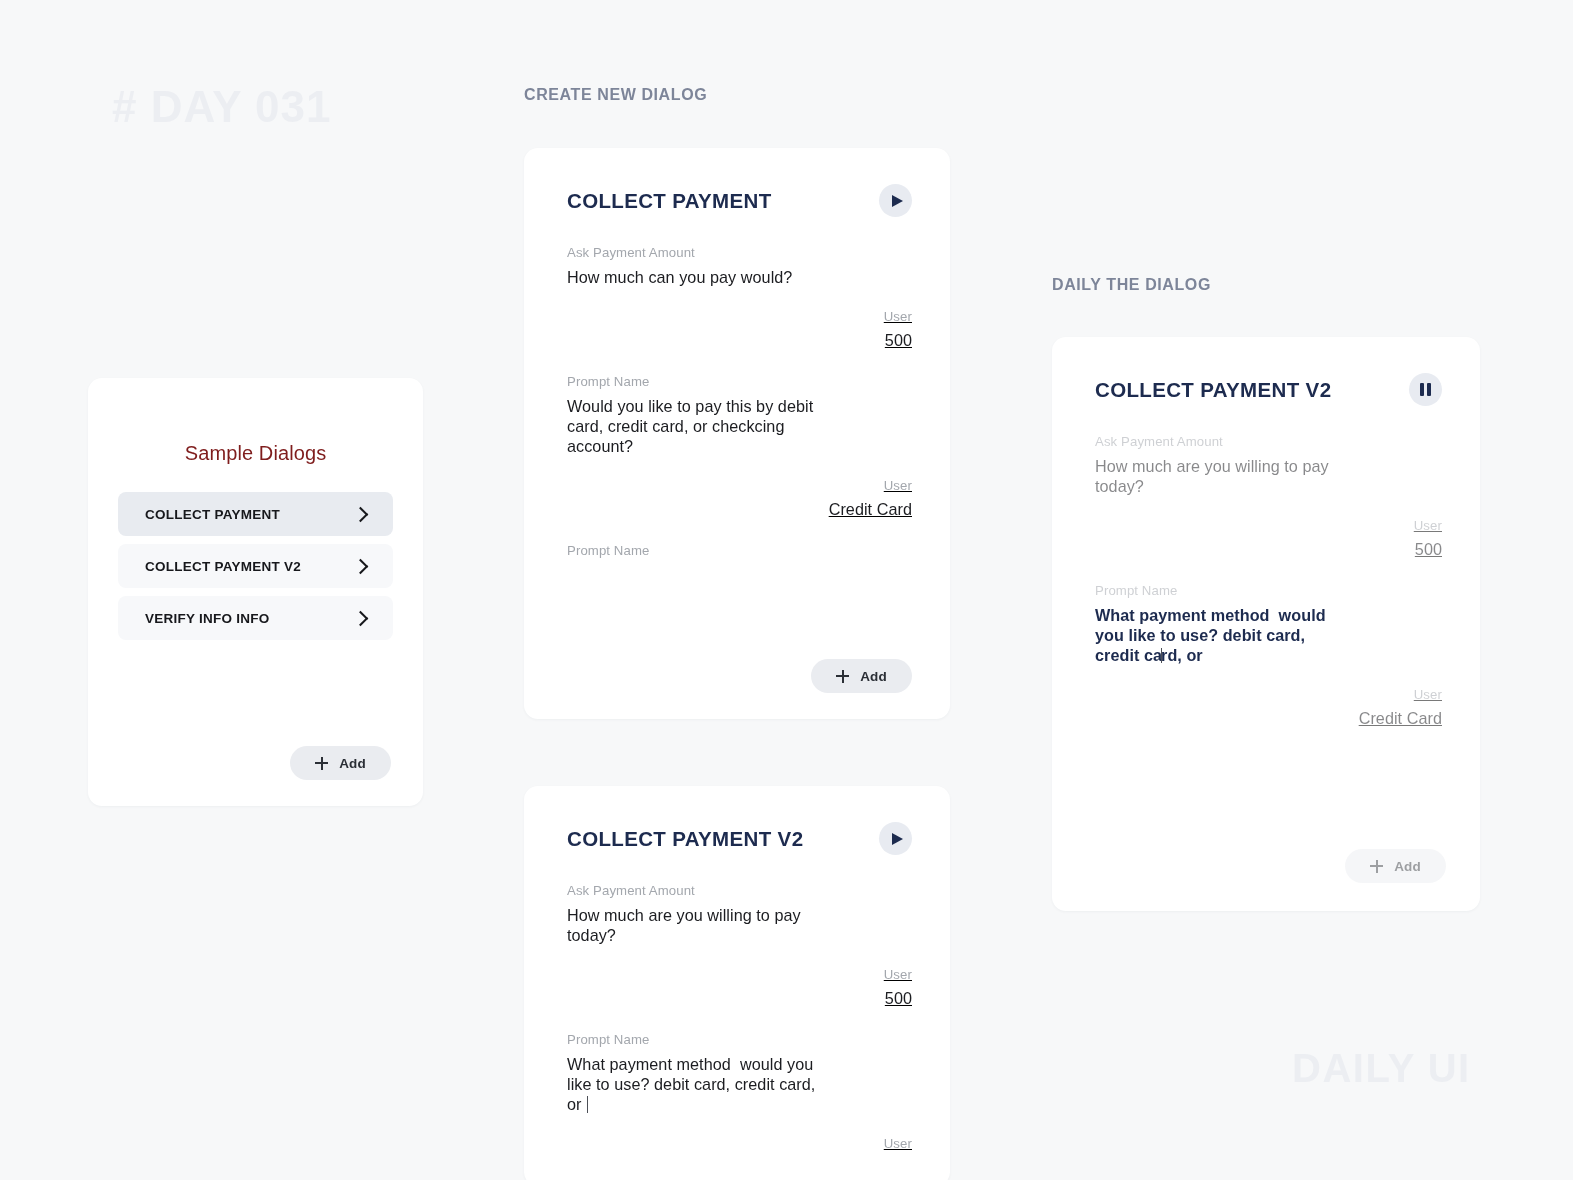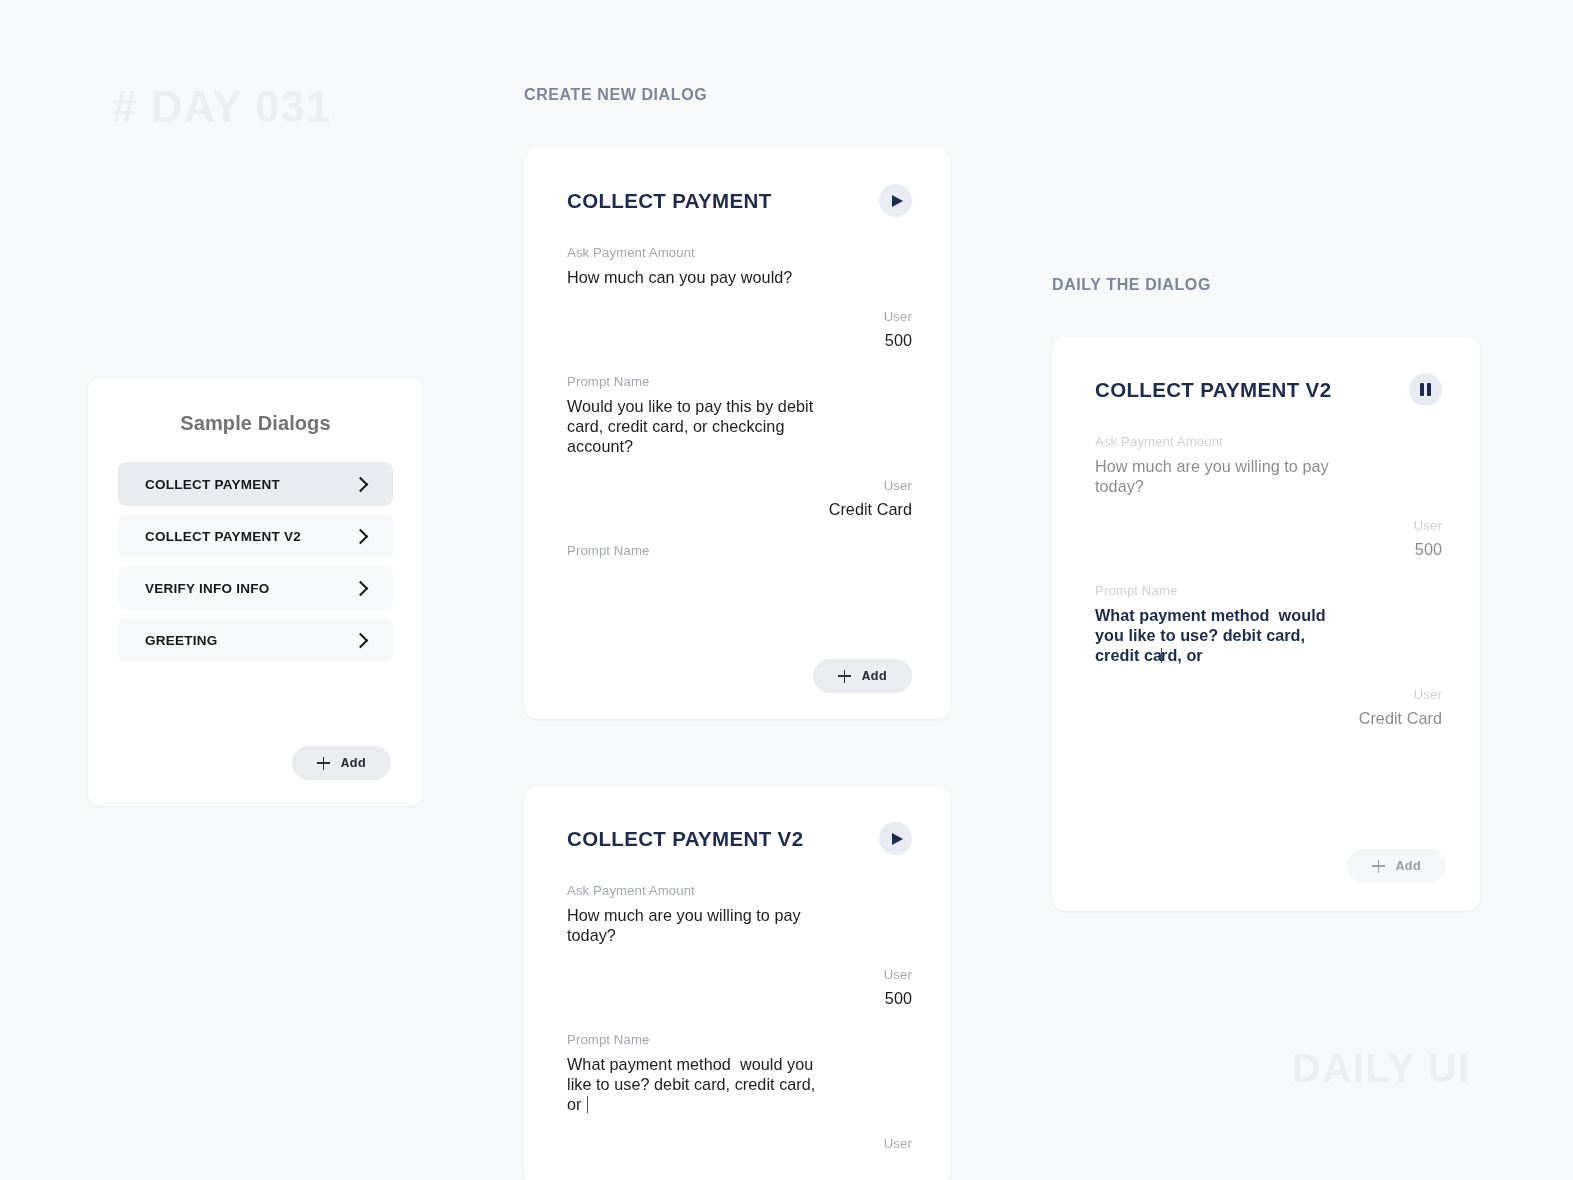--- a/index.html
+++ b/index.html
@@ -65,24 +65,25 @@
     top: 378px;
     width: 335px;
     height: 428px;
     padding: 34px 30px 0 30px;
     display: flex;
     flex-direction: column;
   }
   .sidebar-title {
     text-align: center;
     font-size: 20px;
-    font-weight: 700;
-    color: #737373;
+    font-weight: 400;
+    color: #7f1d1d;
     letter-spacing: 0.1px;
     margin-bottom: 27px;
+    margin-top: 30px;
   }
   .sidebar-list {
     display: flex;
     flex-direction: column;
     gap: 8px;
   }
   .sidebar-item {
     height: 44px;
     border-radius: 8px;
     background: #f7f8fa;
@@ -119,21 +120,21 @@
   .add-pill {
     display: inline-flex;
     align-items: center;
     gap: 11px;
     background: #eaecf0;
     border-radius: 22px;
     height: 34px;
     padding: 0 25px;
     cursor: pointer;
     border: none;
-    font-family: Liberation Mono, monospace;
+    font-family: Liberation Sans, sans-serif;
   }
   .add-pill .plus {
     position: relative;
     width: 13px;
     height: 13px;
     flex: none;
   }
   .add-pill .plus::before,
   .add-pill .plus::after {
     content: "";
@@ -191,21 +192,21 @@
     display: block;
     width: 3.8px;
     height: 12.5px;
     background: #1d2b4f;
     border-radius: 1px;
   }
 
   
   .turn { margin-bottom: 6px; }
   .turn.bot  { text-align: left; }
-  .turn.user { text-align: right; }
+  .turn.user { text-align: right; text-decoration: underline; }
 
   .turn-label {
     font-size: 13.2px;
     color: #a3a7ad;
     letter-spacing: 0.1px;
     margin-bottom: 7px;
   }
   .turn-text {
     font-size: 16.2px;
     line-height: 1.24;
@@ -277,24 +278,20 @@
     <div class="sidebar-item">
       <span class="sidebar-item-label">COLLECT PAYMENT V2</span>
       <span class="chev"></span>
     </div>
 
     <div class="sidebar-item">
       <span class="sidebar-item-label">VERIFY INFO INFO</span>
       <span class="chev"></span>
     </div>
 
-    <div class="sidebar-item">
-      <span class="sidebar-item-label">GREETING</span>
-      <span class="chev"></span>
-    </div>
 
   </div>
 
   <div class="sidebar-footer">
     <button class="add-pill">
       <span class="plus"></span>
       <span class="add-label">Add</span>
     </button>
   </div>
 </div>

